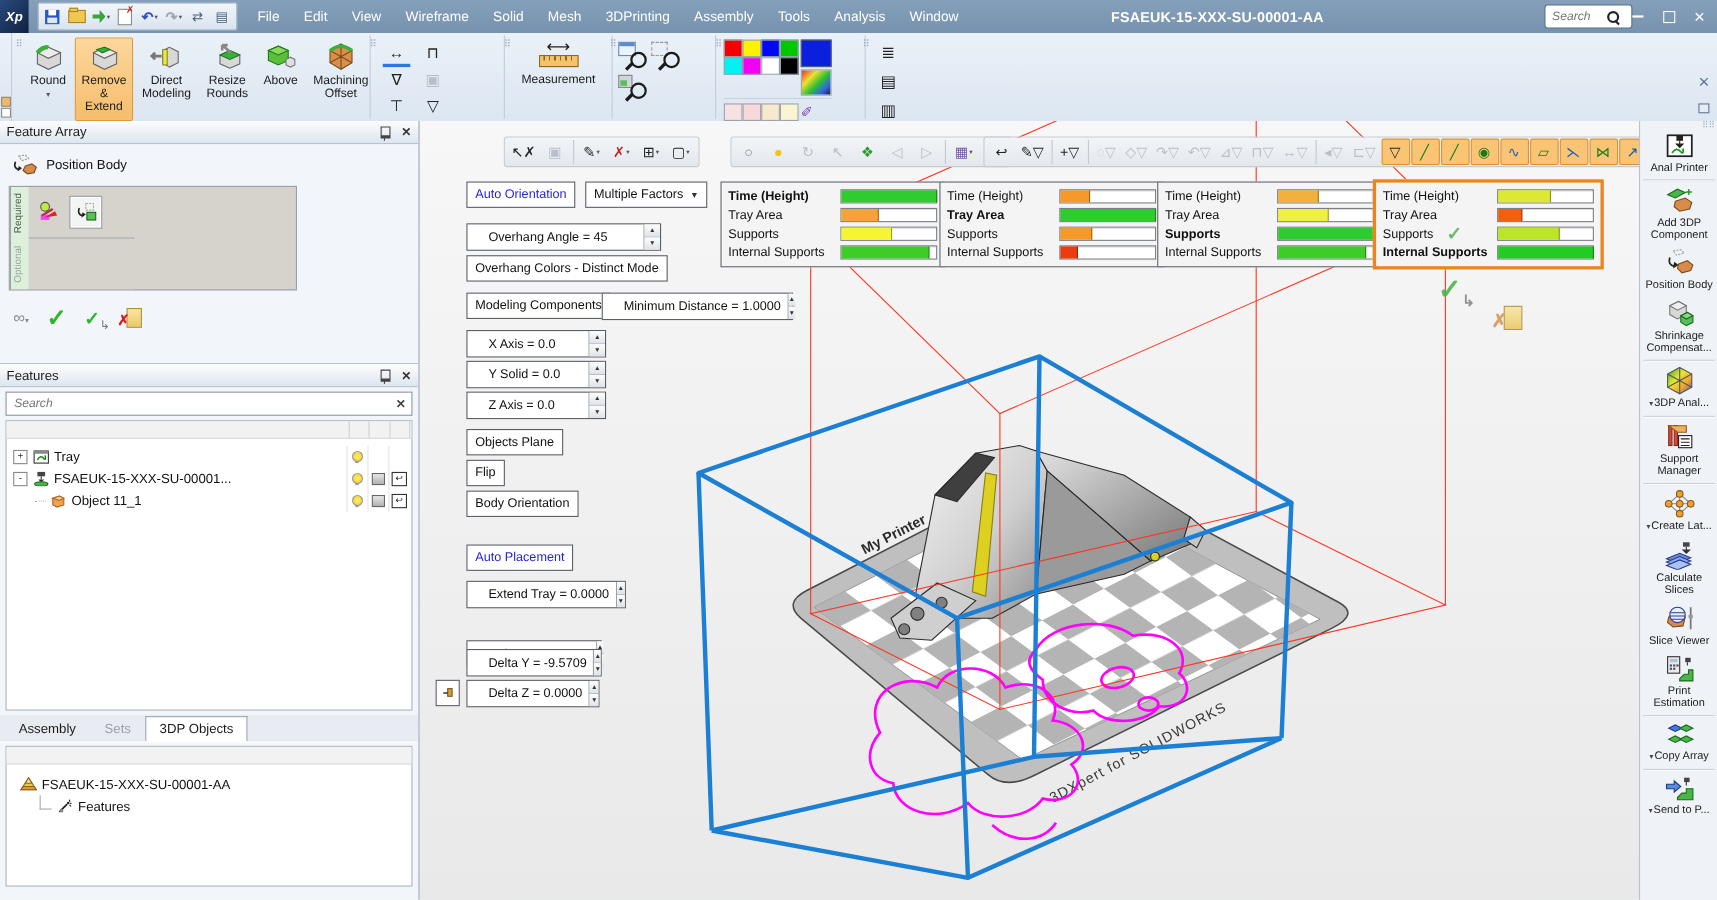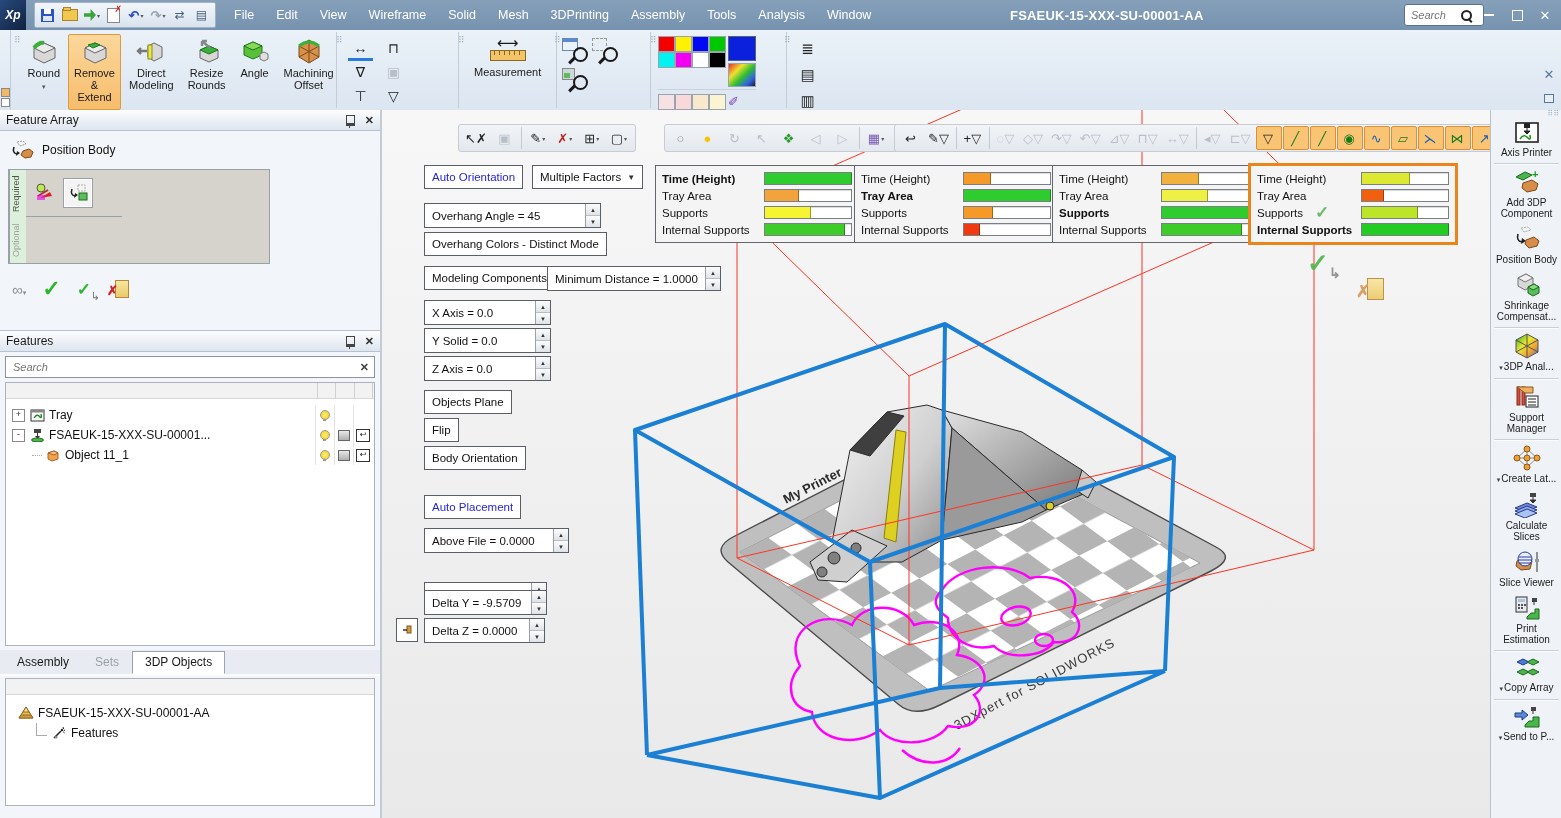--- a/index.html
+++ b/index.html
@@ -140,21 +140,21 @@
   #scene{position:absolute;left:0;top:0;}
   .fstrip{position:absolute;display:flex;align-items:center;gap:1px;background:linear-gradient(#f2f4f7,#e3e8ee);
     border:1px solid #c6ccd4;border-radius:3px;height:26px;padding:0 3px;}
   .fstrip .tbi{height:22px;font-size:13px;}
   
   .vbtn{position:absolute;background:#fff;border:1px solid #5a5f66;font-size:11.5px;color:#111;display:flex;align-items:center;
     padding:0 7px;height:22px;cursor:default;white-space:nowrap;}
   .vbtn.link{color:#2626d8;}
   .spinbox{position:absolute;background:#fff;border:1px solid #5a5f66;font-size:11.5px;color:#111;display:flex;align-items:center;
     height:23px;padding:0 0 0 7px;cursor:default;white-space:nowrap;}
-  .spinbox .txt{flex:1;padding-right:6px;}
+  .spinbox .txt{flex:1;padding-right:6px;margin-left:12px;}
   .spin{display:flex;flex-direction:column;border-left:1px solid #9aa0a8;height:100%;width:14px;}
   .spin span{flex:1;display:flex;align-items:center;justify-content:center;font-size:6px;color:#333;background:linear-gradient(#fcfcfc,#dfe3e8);
     border-bottom:1px solid #b8bec6;}
   .spin span:last-child{border-bottom:none;}
   .caret-d{font-size:8px;color:#333;margin-left:6px;}
   
   .ocard{position:absolute;width:190px;background:#f4f4f4;border:1px solid #62676d;padding:4px 6px;cursor:default;}
   .ocard.sel{border:3px solid #ea851e;width:192px;}
   .orow{display:flex;align-items:center;height:17px;}
   .olabel{flex:1;font-size:11.5px;color:#111;white-space:nowrap;}
@@ -293,21 +293,21 @@
             <path d="M10 3 L18 10 M10 3 L10 8 M10 3 L15 3" stroke="#888" stroke-width="2.4" fill="none"></path>
           </svg>
           <span>Resize<br>Rounds</span>
         </div>
         <div class="bigbtn">
           <svg width="30" height="26">
             <polygon points="4,8 13,4 22,8 22,17 13,21 4,17" fill="#5abf3a" stroke="#1a7a1a"></polygon>
             <polygon points="4,8 13,4 22,8 13,12" fill="#8ad85a" stroke="#1a7a1a"></polygon>
             <polygon points="20,16 24,14 28,16 28,21 24,23 20,21" fill="#e0e0e0" stroke="#777"></polygon>
           </svg>
-          <span>Angle</span>
+          <span>Above</span>
         </div>
         <div class="bigbtn">
           <svg width="30" height="26">
             <polygon points="15,2 25,8 25,19 15,25 5,19 5,8" fill="#d8904a" stroke="#7a4a1a"></polygon>
             <path d="M15 2 L15 25 M5 8 L25 19 M25 8 L5 19" stroke="#7a4a1a" fill="none"></path>
             <path d="M5,8 Q15,0 25,8" stroke="#3ab03a" stroke-width="3" fill="none"></path>
           </svg>
           <span>Machining<br>Offset</span>
         </div>
       </div>
@@ -890,21 +890,21 @@
     <span class="spin">
         <span>▲</span>
         <span>▼</span>
       </span>
   </div>
   <div class="vbtn" style="left:42px;top:280px">Objects Plane</div>
   <div class="vbtn" style="left:42px;top:308px">Flip</div>
   <div class="vbtn" style="left:42px;top:336px">Body Orientation</div>
   <div class="vbtn link" style="left:42px;top:385px">Auto Placement</div>
   <div class="spinbox" style="left:42px;top:418px;width:136px">
-    <span class="txt">Above File =  0.0000</span>
+    <span class="txt">Extend Tray =  0.0000</span>
     <span class="spin">
         <span>▲</span>
         <span>▼</span>
       </span>
   </div>
   <div class="spinbox" style="left:42px;top:472px;width:114px">
     <span class="txt">Delta X = 10.0110</span>
     <span class="spin">
         <span>▲</span>
         <span>▼</span>
@@ -1044,21 +1044,21 @@
 <div id="rightbar">
   <div id="rb-handle">⠿⠿</div>
 
   <div class="sb-item">
     <svg width="28" height="24">
         <rect x="3" y="2" width="22" height="19" fill="#fff" stroke="#222" stroke-width="1.6"></rect>
         <rect x="11" y="2" width="6" height="5" fill="#222"></rect>
         <path d="M14 7 L14 10 M11 10 L17 10 L14 13 Z" stroke="#222" fill="#222"></path>
         <path d="M7 18 Q11 12 15 17 Q18 20 17 14" fill="none" stroke="#1a9a1a" stroke-width="1.6"></path>
       </svg>
-    <span class="sb-label"><span>Axis Printer</span></span>
+    <span class="sb-label"><span>Anal Printer</span></span>
   </div>
   <div class="sb-div"></div>
 
   <div class="sb-item">
     <svg width="28" height="26">
         <polygon points="3,8 12,3 19,6 10,11" fill="#4ab54a" stroke="#1a6a1a"></polygon>
         <text x="19" y="9" font-size="11" font-weight="bold" fill="#1a9a1a">+</text>
         <polygon points="10,14 19,11 25,15 23,21 14,23 9,19" fill="#d88c4a" stroke="#7a4a1a"></polygon>
       </svg>
     <span class="sb-label"><span>Add 3DP Component</span></span>

